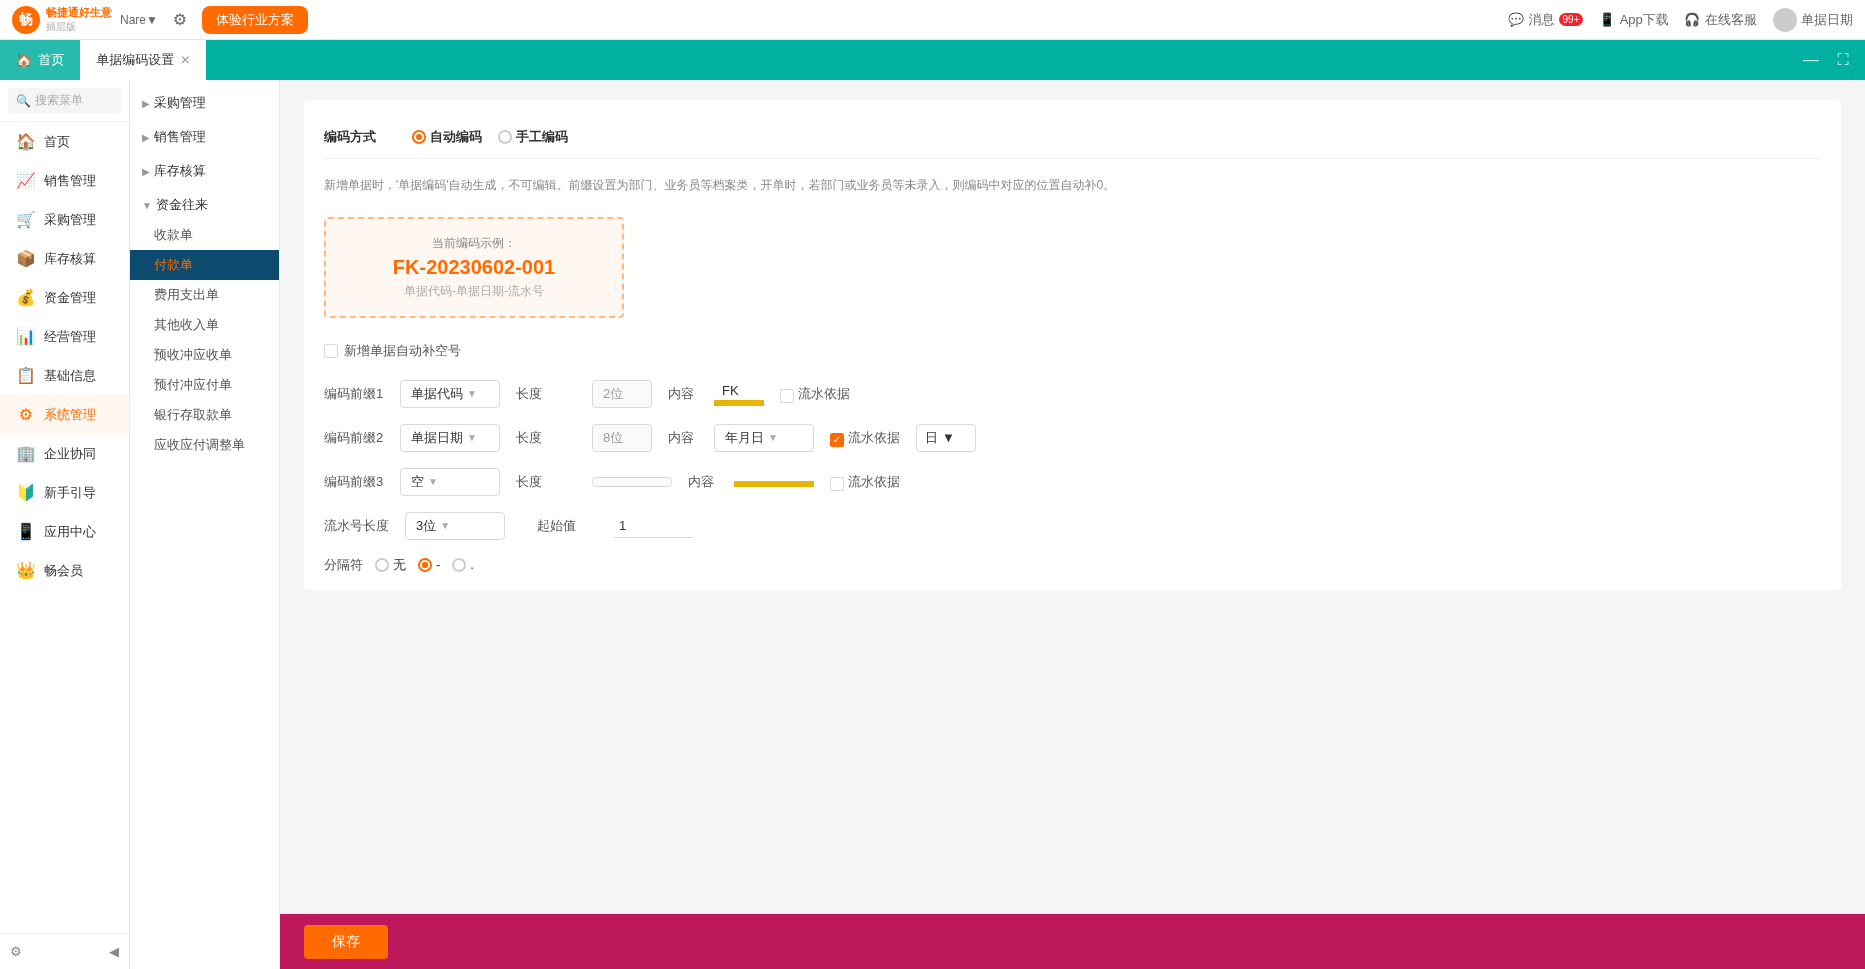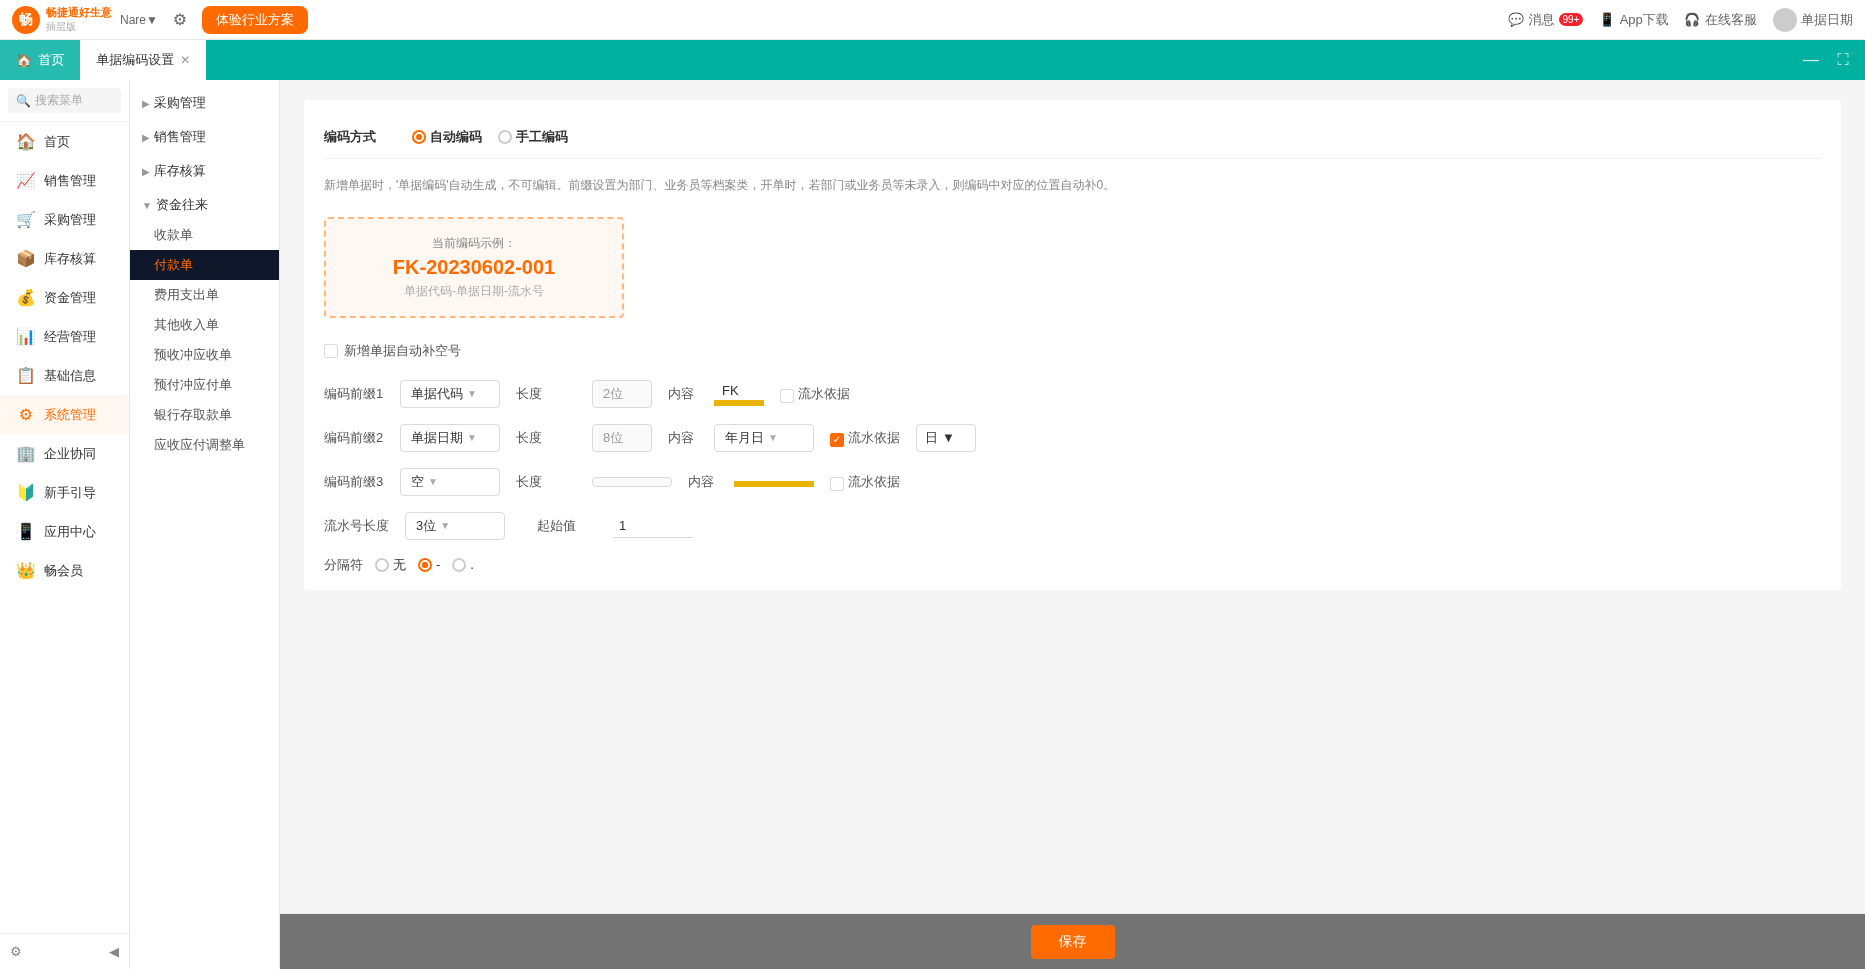--- a/index.html
+++ b/index.html
@@ -43,21 +43,21 @@
 
     
     .content-wrapper { display: flex; flex: 1; overflow: hidden; }
 
     
     .submenu { width: 150px; background: #fff; border-right: 1px solid #e8e8e8; overflow-y: auto; flex-shrink: 0; padding: 8px 0; }
     .submenu-group { margin-bottom: 4px; }
     .submenu-group-title { display: flex; align-items: center; gap: 4px; padding: 6px 12px; font-size: 13px; color: #333; cursor: pointer; }
     .submenu-group-title .arrow { font-size: 10px; color: #999; }
     .submenu-item { padding: 6px 24px; font-size: 13px; color: #555; cursor: pointer; }
-    .submenu-item.active { background: #0f172a; color: #ff6b00; font-weight: 500; }
+    .submenu-item.active { background: #0c4a6e; color: #ff6b00; font-weight: 500; }
     .submenu-section-open { padding-left: 0; }
 
     
     .main-content { flex: 1; overflow-y: auto; padding: 20px 24px; background: #f5f5f5; }
     .page-title { font-size: 16px; font-weight: 600; color: #333; margin-bottom: 20px; }
 
     
     .section-card { background: #fff; border-radius: 4px; padding: 16px 20px; margin-bottom: 0; }
     
     
@@ -99,21 +99,21 @@
     
     .separator-row { display: flex; align-items: center; gap: 12px; margin-top: 16px; }
     .sep-label { font-size: 13px; color: #555; }
     .sep-radio-group { display: flex; align-items: center; gap: 12px; }
     .sep-option { display: flex; align-items: center; gap: 4px; font-size: 13px; cursor: pointer; }
     .sep-radio { width: 14px; height: 14px; border-radius: 50%; border: 2px solid #ccc; }
     .sep-radio.checked { border-color: #ff6b00; position: relative; }
     .sep-radio.checked::after { content: ''; position: absolute; width: 6px; height: 6px; background: #ff6b00; border-radius: 50%; top: 50%; left: 50%; transform: translate(-50%, -50%); }
 
     
-    .bottom-bar { height: 56px; background: #737373; border-top: 1px solid #e8e8e8; display: flex; align-items: center; justify-content: center; padding: 0 24px; flex-shrink: 0; }
+    .bottom-bar { height: 56px; background: #be185d; border-top: 1px solid #e8e8e8; display: flex; align-items: center; justify-content: flex-start; padding: 0 24px; flex-shrink: 0; }
     .save-btn { background: #ff6b00; color: white; border: none; padding: 8px 28px; border-radius: 4px; font-size: 14px; cursor: pointer; }
   </style>
 </head>
 <body>
 
 <div class="top-bar">
   <div class="top-bar-left">
     <div class="top-bar-logo">
       <div class="logo-icon">畅</div>
       <div>

